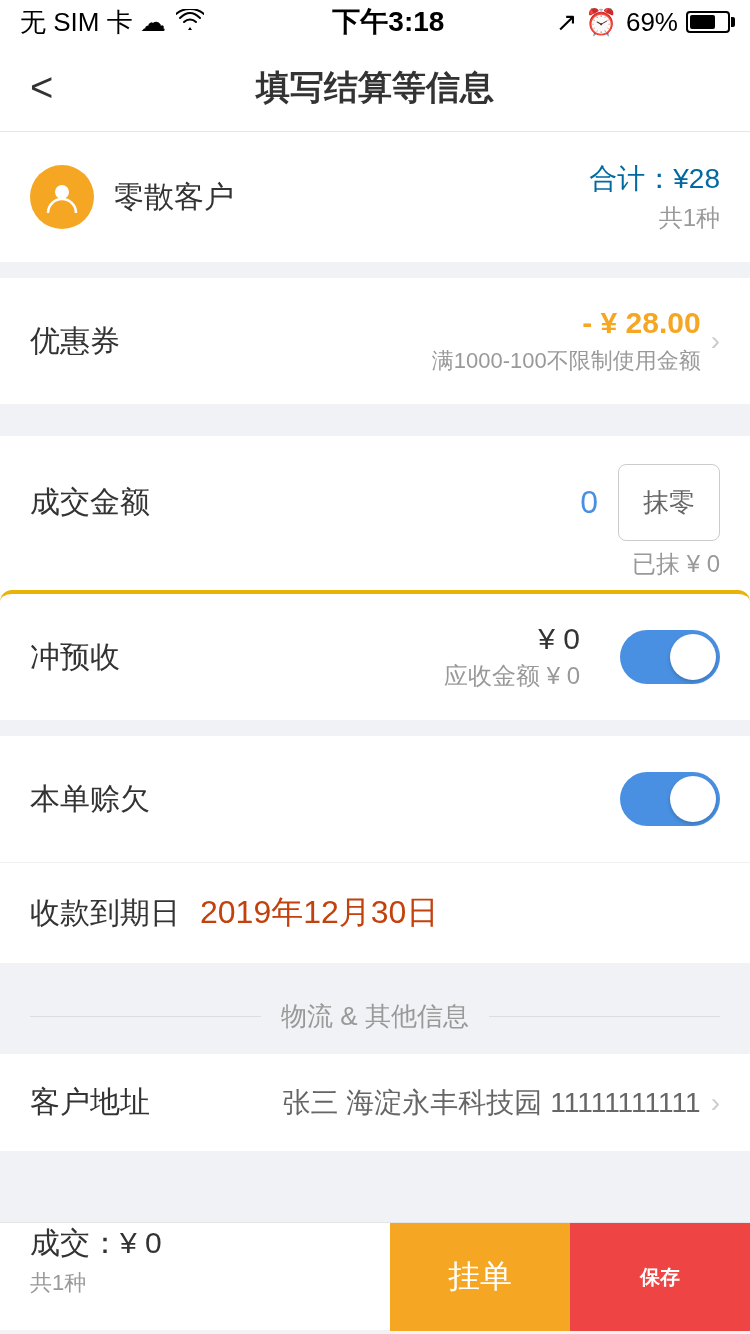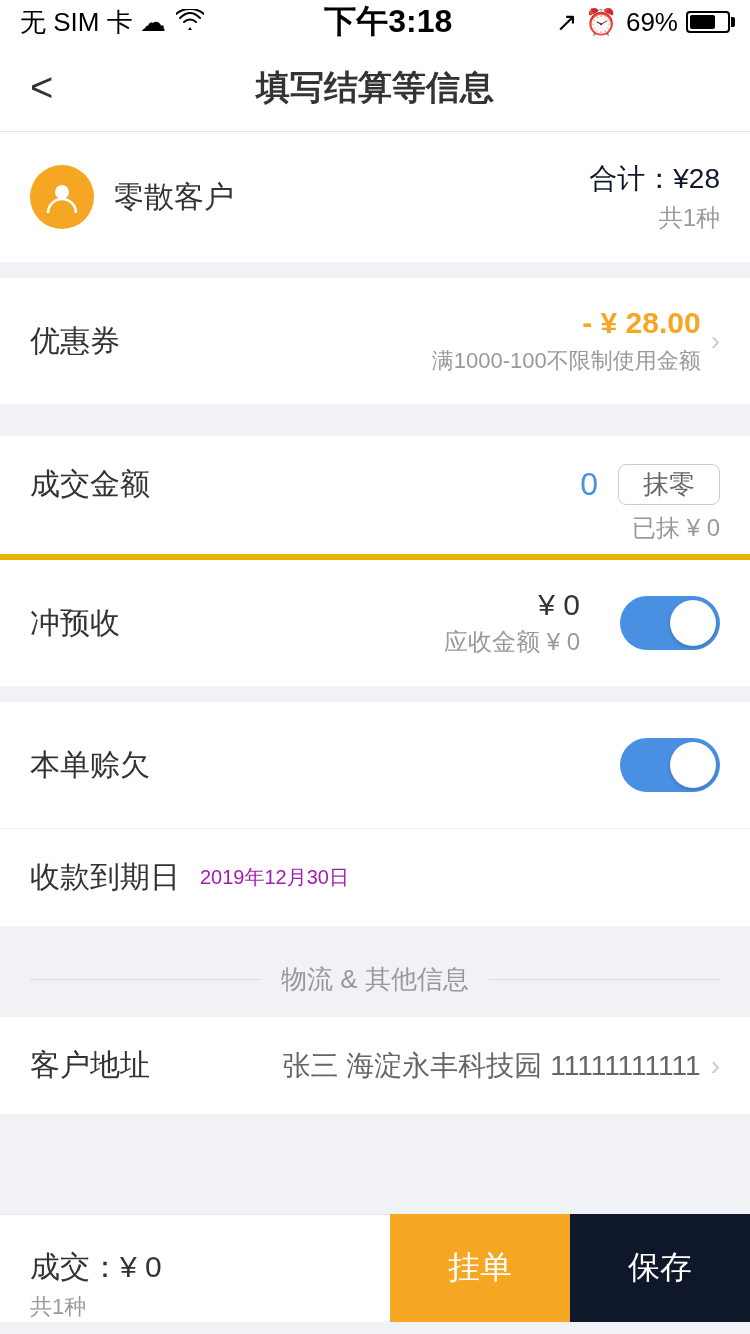--- a/index.html
+++ b/index.html
@@ -20,21 +20,21 @@
       height: 44px;
       background: #fff;
       display: flex;
       align-items: center;
       justify-content: space-between;
       padding: 4px 20px;
       font-size: 26px;
       color: #000;
     }
     .status-left { display: flex; align-items: center; gap: 10px; }
-    .status-center { font-weight: 600; font-size: 32px; margin-left: 17px; }
+    .status-center { font-weight: 600; font-size: 28px; margin-left: 17px; }
     .status-right { display: flex; align-items: center; gap: 8px; font-size: 26px; }
     .battery-icon {
       width: 44px; height: 22px; border: 2px solid #000; border-radius: 4px;
       position: relative; display: inline-flex; align-items: center; padding: 2px;
     }
     .battery-icon::after {
       content: ''; position: absolute; right: -7px; top: 50%;
       transform: translateY(-50%); width: 4px; height: 10px;
       background: #000; border-radius: 0 2px 2px 0;
     }
@@ -88,21 +88,21 @@
     }
     .customer-left { display: flex; align-items: center; gap: 20px; }
     .customer-avatar {
       width: 64px; height: 64px; border-radius: 50%;
       background: #f5a623;
       display: flex; align-items: center; justify-content: center;
       font-size: 32px; color: #fff;
     }
     .customer-name { font-size: 30px; color: #333; font-weight: 500; }
     .customer-right { text-align: right; }
-    .total-amount { font-size: 28px; color: #0f172a; }
+    .total-amount { font-size: 28px; color: #0369a1; }
     .total-count { font-size: 24px; color: #999; margin-top: 4px; }
 
     
     .coupon-row {
       display: flex;
       align-items: center;
       justify-content: space-between;
       padding: 28px 30px;
       background: #fff;
     }
@@ -129,21 +129,21 @@
 
     .form-label { font-size: 30px; color: #333; }
 
     .form-right { display: flex; align-items: center; gap: 20px; }
 
     .amount-value { font-size: 32px; color: #4a90e2; font-weight: 500; }
 
     .round-zero-btn {
       border: 1px solid #ccc;
       border-radius: 8px;
-      padding: 2px 24px;
+      padding: 20px 24px;
       font-size: 26px;
       color: #666;
       background: #fff;
       cursor: pointer;
     }
 
     .sub-text { font-size: 24px; color: #999; }
 
     
     .toggle {
@@ -162,21 +162,22 @@
       top: 4px; right: 4px;
       box-shadow: 0 2px 4px rgba(0,0,0,0.2);
     }
 
     
     .prepaid-row {
       display: flex;
       align-items: center;
       justify-content: space-between;
       padding: 28px 30px;
-      border-top: 6px solid #eab308;
+      border-top: 4px solid #eab308;
+      border-radius: 12px;
     }
     .prepaid-info { text-align: right; margin-right: 20px; }
     .prepaid-amount { font-size: 30px; color: #333; }
     .prepaid-sub { font-size: 24px; color: #999; margin-top: 4px; }
 
     
     .credit-row {
       display: flex;
       align-items: center;
       justify-content: space-between;
@@ -186,21 +187,21 @@
 
     
     .date-row {
       display: flex;
       align-items: center;
       padding: 28px 30px;
       gap: 20px;
       border-top: 1px solid #f0f0f0;
     }
     .date-label { font-size: 30px; color: #333; }
-    .date-value { font-size: 20px; color: #a21caf; text-align: center; }
+    .date-value { font-size: 32px; color: #c2410c; text-align: center; }
 
     
     .logistics-section {
       background: #f0f2f5;
       padding: 20px 30px;
       text-align: center;
       display: flex;
       align-items: center;
       justify-content: center;
       gap: 20px;
@@ -222,26 +223,26 @@
 
     
     .empty-area {
       background: #f0f2f5;
       height: 200px;
     }
 
     
     .bottom-bar {
       position: fixed;
-      bottom: 12px;
+      bottom: 4px;
       width: 750px;
       height: 108px;
       background: #fff;
       display: flex;
-      align-items: flex-end;
+      align-items: flex-start;
       border-top: 1px solid #e5e5e5;
     }
     .bottom-summary {
       flex: 1;
       padding: 0 30px;
     }
     .bottom-deal { font-size: 28px; color: #333; }
     .bottom-deal span { font-size: 30px; font-weight: 500; }
     .bottom-count { font-size: 22px; color: #999; margin-top: 4px; }
 
@@ -253,27 +254,27 @@
       align-items: center;
       justify-content: center;
       font-size: 32px;
       color: #fff;
       font-weight: 400;
       cursor: pointer;
     }
     .bottom-btn-save {
       width: 180px;
       height: 108px;
-      background: #0f172a;
+      background: #ef4444;
       display: flex;
       align-items: center;
       justify-content: center;
-      font-size: 32px;
+      font-size: 20px;
       color: #fff;
-      font-weight: 400;
+      font-weight: 700;
       cursor: pointer;
     }
   </style>
 </head>
 <body>
 
 <div class="status-bar">
   <div class="status-left">
     <span>无 SIM 卡 ☁</span>
     <span>

